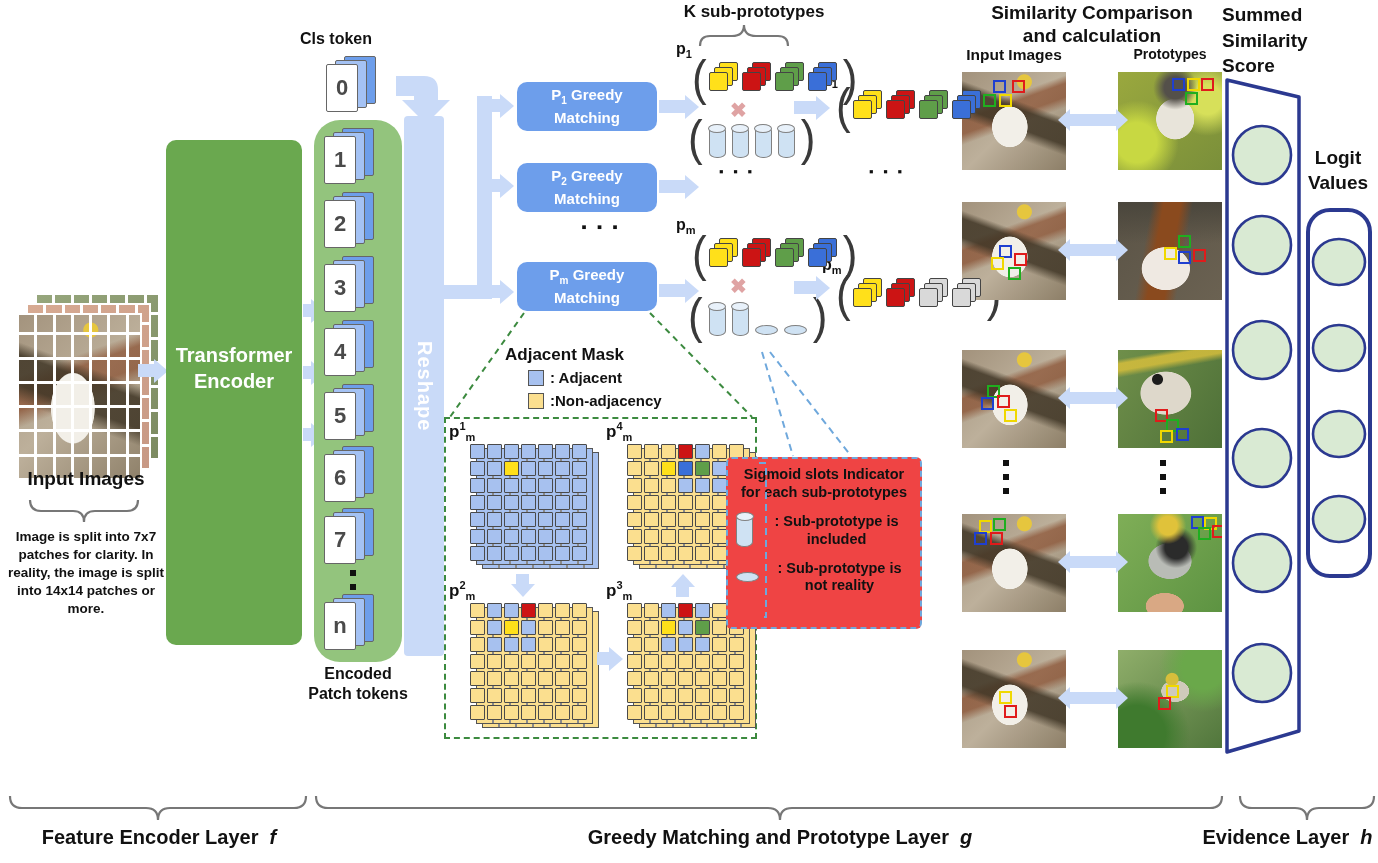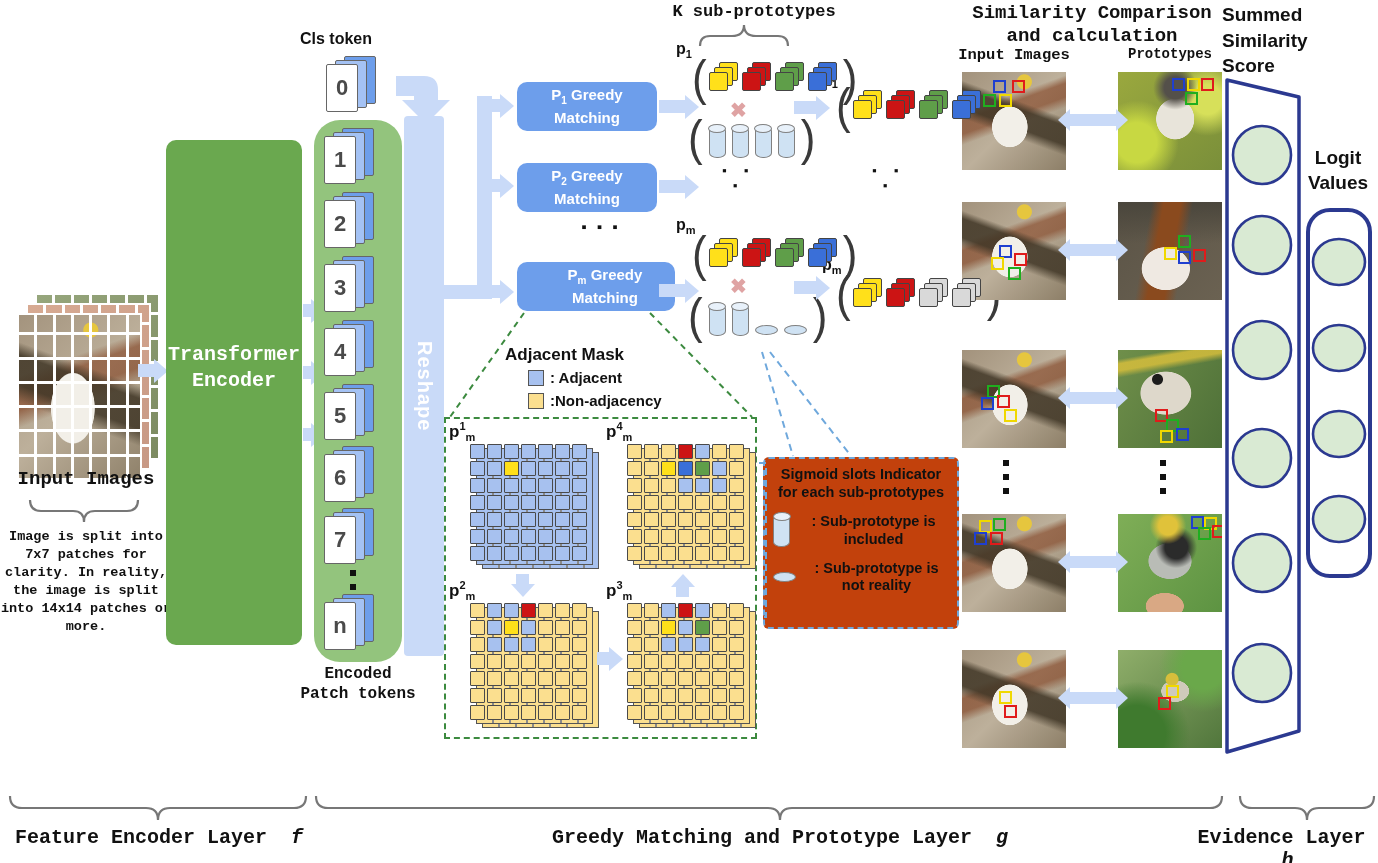--- a/index.html
+++ b/index.html
@@ -2,21 +2,21 @@
 <html><head>
 <meta charset="utf-8">
 <style>
   html,body{margin:0;padding:0;background:#fff;}
   #canvas{position:relative;width:1378px;height:863px;background:#fff;overflow:hidden;
           font-family:"Liberation Sans",sans-serif;color:#111;}
   #overlay{position:absolute;left:0;top:0;z-index:3;pointer-events:none;}
   .abs{position:absolute;}
   .b{font-weight:bold;}
   .preline{white-space:pre-line;}
-  .ctr{text-align:center;font-family:Liberation Mono, monospace;}
+  .ctr{text-align:center;}
 
   
   .fa{position:absolute;background:#c9daf8;}
   .fa.r::after{content:"";position:absolute;left:100%;top:50%;transform:translateY(-50%);
     border-top:12px solid transparent;border-bottom:12px solid transparent;border-left:14px solid #c9daf8;}
   .fa.d::after{content:"";position:absolute;top:100%;left:50%;transform:translateX(-50%);
     border-left:12px solid transparent;border-right:12px solid transparent;border-top:13px solid #c9daf8;}
   .fa.u::after{content:"";position:absolute;bottom:100%;left:50%;transform:translateX(-50%);
     border-left:12px solid transparent;border-right:12px solid transparent;border-bottom:13px solid #c9daf8;}
   .darrow{position:absolute;background:#c9daf8;height:12px;}
@@ -89,22 +89,22 @@
   .gridwrap{position:absolute;width:130px;height:126px;}
   .mstack{position:absolute;width:117px;height:117px;border:1.5px solid #555;box-sizing:border-box;z-index:0;}
   .maskgrid{position:absolute;left:0;top:0;display:grid;grid-template-columns:repeat(7,15px);
             grid-auto-rows:15px;gap:2px;z-index:1;}
   .mcell{border:1.5px solid #4a4a4a;border-radius:1px;box-sizing:border-box;}
   .masklabel{position:absolute;font-weight:bold;font-size:17px;}
   .masklabel sup{font-size:11px;}.masklabel sub{font-size:11px;}
   #matching-caption{left:432px;top:741px;width:474px;font-size:15px;line-height:19.5px;}
 
   
-  #sigmoid-box{left:763px;top:457px;width:196px;height:172px;border:2px dashed #6fa8dc;border-radius:6px;
-               background:#c2410c;box-sizing:border-box;padding:6px 8px;z-index:2;}
+  #sigmoid-box{left:726px;top:457px;width:196px;height:172px;border:2px dashed #6fa8dc;border-radius:6px;
+               background:#ef4444;box-sizing:border-box;padding:6px 8px;z-index:2;}
   #sigmoid-box .t{font-weight:bold;font-size:14.5px;text-align:center;line-height:1.25;}
   .sigrow{display:flex;align-items:center;margin-top:12px;gap:8px;}
   .sigrow .txt{font-weight:bold;font-size:14.5px;text-align:center;flex:1;line-height:1.2;}
 
   
   #sim-header{left:942px;top:2px;width:300px;font-size:19px;line-height:1.2;}
   #lbl-col-input{left:950px;top:46px;width:128px;font-size:15.5px;}
   #lbl-col-proto{left:1114px;top:46px;width:112px;font-size:14px;}
   .ph{position:absolute;width:104px;height:98px;overflow:hidden;}
   .mk{position:absolute;width:13px;height:13px;border:2.5px solid;background:transparent;box-sizing:border-box;}
@@ -277,21 +277,21 @@
   <div class="fa r" style="left:490px;top:99px;width:10px;height:13px;"></div>
   <div class="fa r" style="left:490px;top:179px;width:10px;height:13px;"></div>
   <div class="fa r" style="left:492px;top:285px;width:8px;height:13px;"></div>
 
   <div id="box-p1" class="pbox" style="top:82px;">
       <span>P<sub>1</sub> Greedy<br>Matching</span>
     </div>
   <div id="box-p2" class="pbox" style="top:163px;">
       <span>P<sub>2</sub> Greedy<br>Matching</span>
     </div>
-  <div id="box-pm" class="pbox" style="top:262px;padding-left:18px;">
+  <div id="box-pm" class="pbox" style="top:262px;">
       <span>P<sub>m</sub> Greedy<br>Matching</span>
     </div>
   <div class="hdots abs" style="left:556px;top:218px;width:90px;font-size:15px;text-align:center;">▪ ▪ ▪</div>
 
   <div class="fa r" style="left:659px;top:100px;width:26px;height:13px;"></div>
   <div class="fa r" style="left:659px;top:180px;width:26px;height:13px;"></div>
   <div class="fa r" style="left:659px;top:284px;width:26px;height:13px;"></div>
 
   <div class="abs b ctr" style="left:654px;top:2px;width:200px;font-size:17px;">K sub-prototypes</div>
 

